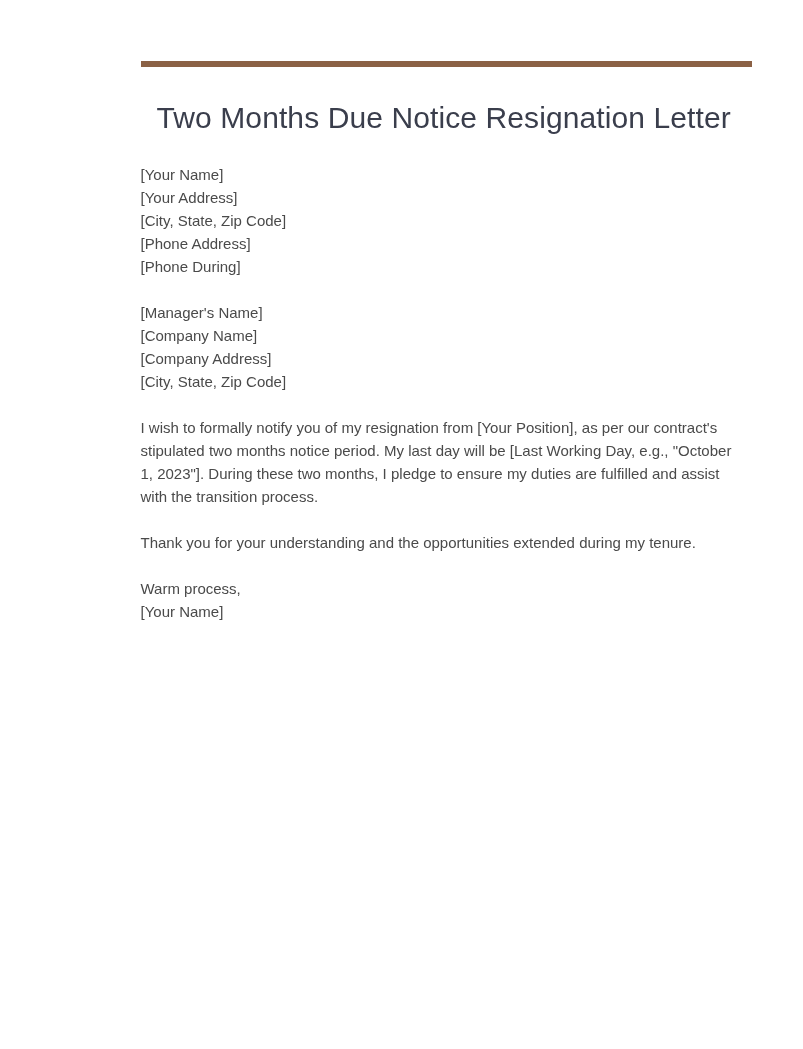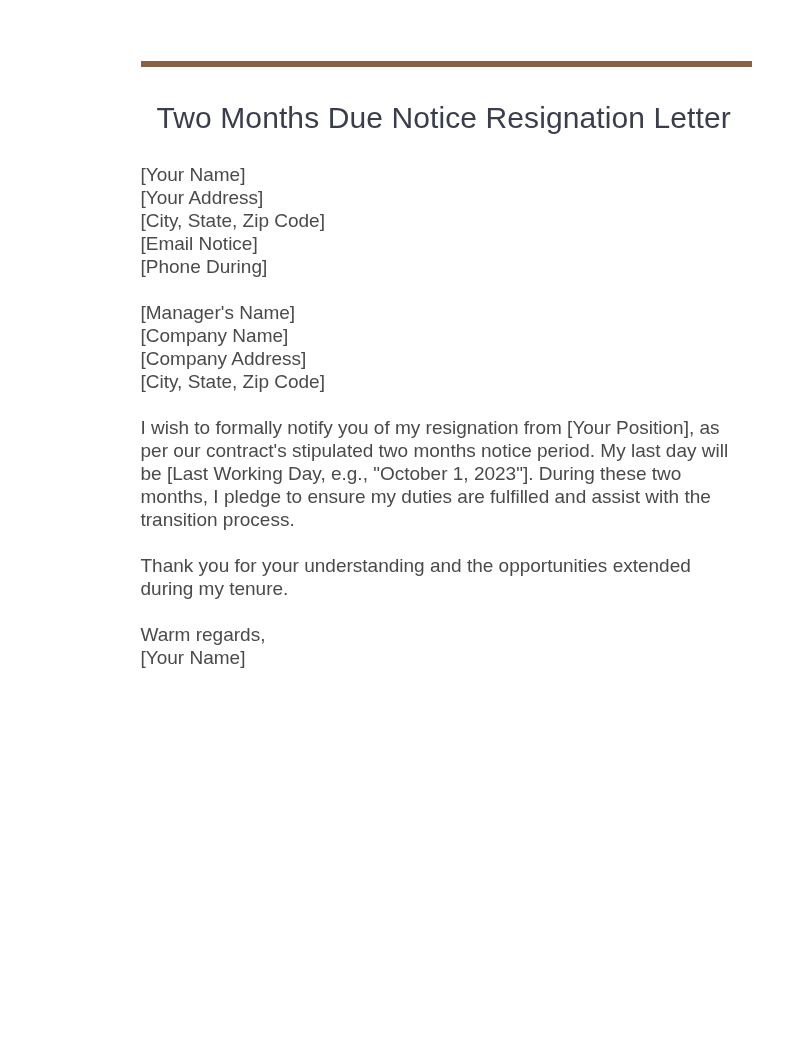--- a/index.html
+++ b/index.html
@@ -39,21 +39,21 @@
     font-size: 30px;
     font-weight: 400;
     line-height: 36px;
     letter-spacing: 0.1px;
     color: #3a3e4c;
     white-space: nowrap;
   }
   .body-block {
     margin-top: 27px;
     width: 592px;
-    font-size: 19px;
+    font-size: 15px;
     line-height: 23px;
     color: #4a4a4a;
   }
   .para {
     margin: 0;
     padding: 0;
   }
   .para + .para {
     margin-top: 23px;
   }
@@ -70,37 +70,37 @@
     <div class="top-rule"></div>
 
     <h1 class="doc-title">Two Months Due Notice Resignation Letter</h1>
 
     <div class="body-block">
 
       <p class="para">
         <span class="line">[Your Name]</span>
         <span class="line">[Your Address]</span>
         <span class="line">[City, State, Zip Code]</span>
-        <span class="line">[Email Notice]</span>
+        <span class="line">[Phone Address]</span>
         <span class="line">[Phone During]</span>
       </p>
 
       <p class="para">
         <span class="line">[Manager's Name]</span>
         <span class="line">[Company Name]</span>
         <span class="line">[Company Address]</span>
         <span class="line">[City, State, Zip Code]</span>
       </p>
 
 
       <p class="para">I wish to formally notify you of my resignation from [Your Position], as per our contract's stipulated two months notice period. My last day will be [Last Working Day, e.g., "October 1, 2023"]. During these two months, I pledge to ensure my duties are fulfilled and assist with the transition process.</p>
 
       <p class="para">Thank you for your understanding and the opportunities extended during my tenure.</p>
 
 
       <p class="para">
-        <span class="line">Warm regards,</span>
+        <span class="line">Warm process,</span>
         <span class="line">[Your Name]</span>
       </p>
 
     </div>
   </div>
 </div>
 
 </body></html>

